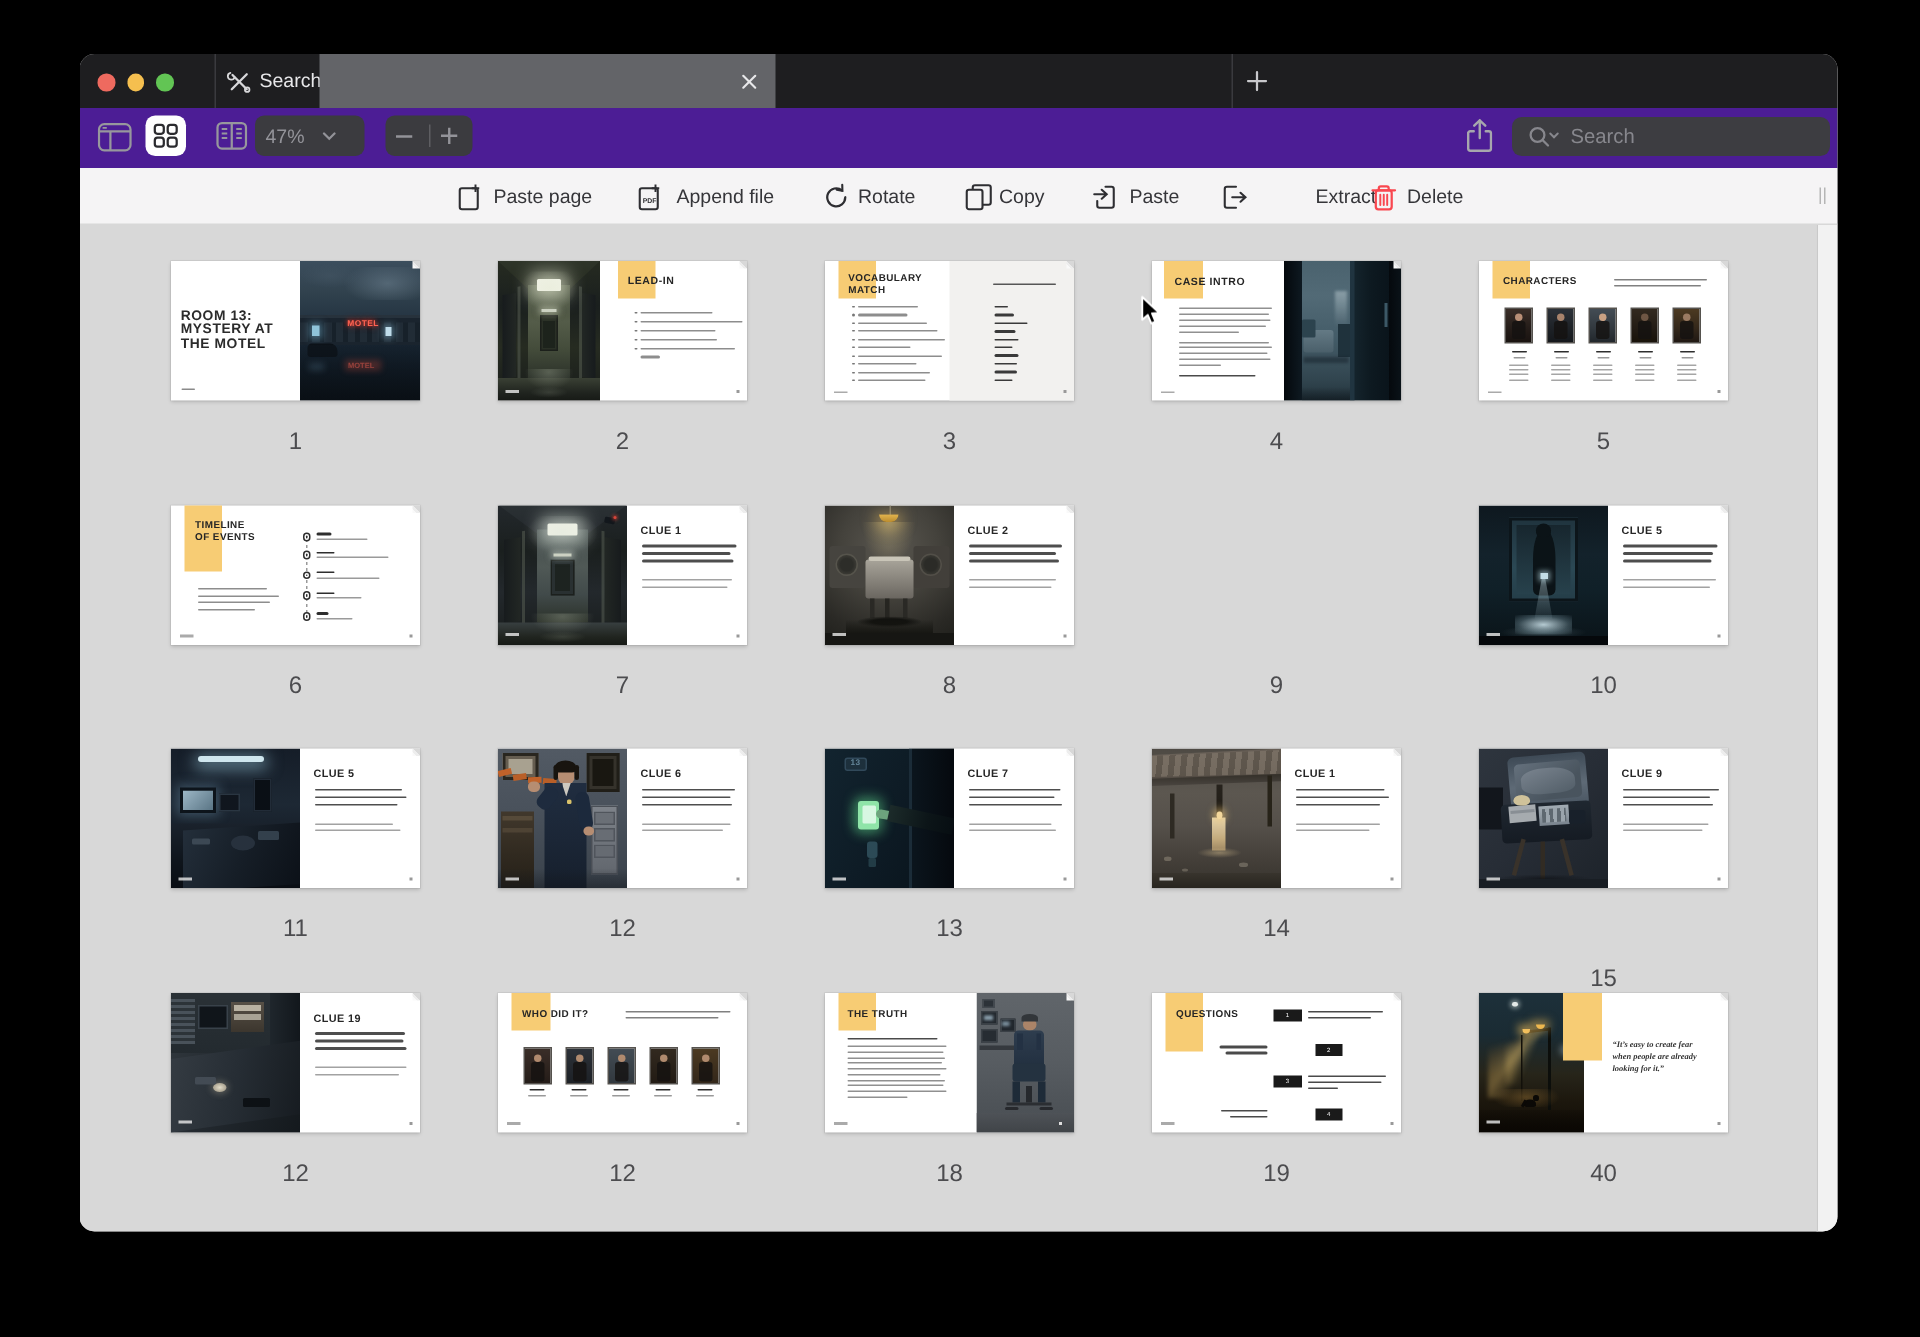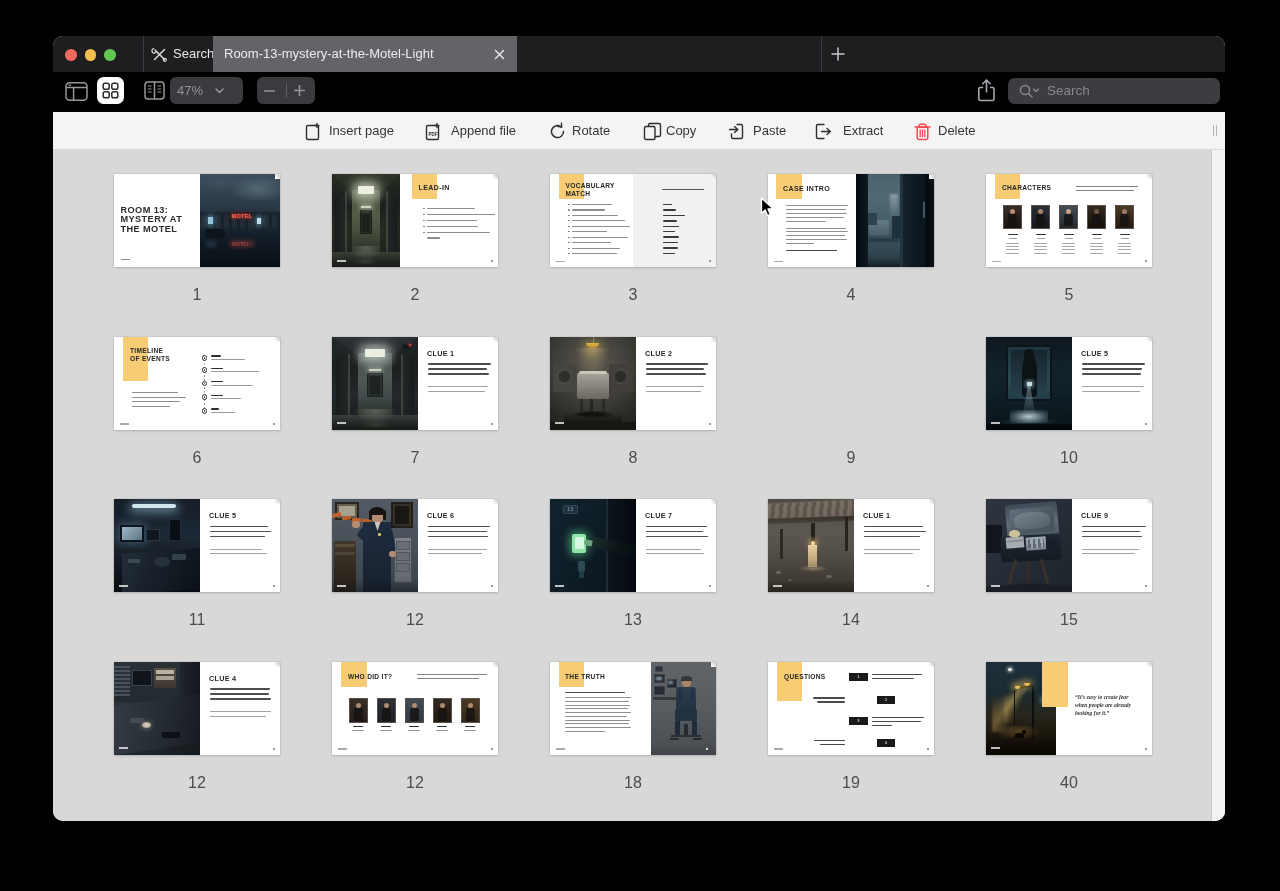--- a/index.html
+++ b/index.html
@@ -1,18 +1,18 @@
 <!DOCTYPE html>
 <html><head><meta charset="utf-8"><style>
 *{margin:0;padding:0;box-sizing:border-box}
 html,body{width:1280px;height:891px;background:#000;font-family:"Liberation Sans",sans-serif;overflow:hidden;position:relative}
 #win{position:absolute;left:53px;top:36px;width:1172px;height:785px;border-radius:10px;overflow:hidden;background:#d8d8d8;will-change:transform}
 .abs{position:absolute}
 #titlebar{position:absolute;left:0;top:0;width:100%;height:36px;background:#1e1e20}
-#tb2{position:absolute;left:0;top:36px;width:100%;height:40px;background:#000000}
+#tb2{position:absolute;left:0;top:36px;width:100%;height:40px;background:#4c1d95}
 #tb3{position:absolute;left:0;top:76px;width:100%;height:38px;background:#f5f4f5;border-bottom:1px solid #d8d8d8}
 #content{position:absolute;left:0;top:114px;width:100%;height:671px;background:#d8d8d8}
 #scrollstrip{position:absolute;right:0;top:114px;width:14px;height:671px;background:#f2f2f2;border-left:1px solid #c9c9c9}
 .dot{position:absolute;top:13px;width:11.5px;height:11.5px;border-radius:50%}
 .vline{position:absolute;width:1px;background:#404044}
 .tbtn{position:absolute;top:5px;height:27px;background:#3b3b3f;border-radius:6px;color:#97979d;font-size:13px}
 .thumb{position:absolute;width:166px;height:93px;background:#fff;box-shadow:0 0 0 .5px rgba(0,0,0,.07),0 1px 2.5px rgba(0,0,0,.16)}
 .num{position:absolute;width:166px;text-align:center;font-size:16px;color:#4c4c4f;font-weight:500}
 .ftr{position:absolute;left:6px;bottom:5px;width:9px;height:1.5px;background:#aaa}
 .ftrw{position:absolute;left:5px;bottom:5.5px;width:9px;height:1.6px;background:rgba(235,235,235,.8)}
@@ -30,21 +30,20 @@
       <svg class="abs" style="left:98px;top:10px" width="17" height="17" viewBox="0 0 17 17">
 <g stroke="#d8d8da" stroke-width="1.5" fill="none" stroke-linecap="round">
 <path d="M4 4 L13.5 13.5"></path>
           <path d="M13.5 3.5 L3.5 13.5"></path>
 <path d="M2.6 2.6 a2.3 2.3 0 1 0 2.8 2.8" stroke-width="1.2"></path>
 <circle cx="13.8" cy="13.8" r="1.5" stroke-width="1.2"></circle>
 </g>
       </svg>
       <div class="abs" style="left:120px;top:0;height:36px;line-height:36px;font-size:13px;color:#e8e8ea">Search</div>
       <div class="abs" style="left:160px;top:0;width:304px;height:36px;background:#636468"></div>
-      <div class="abs" style="left:171px;top:0;height:36px;line-height:36px;font-size:13px;color:#ececee">Room-13-mystery-at-the-Motel-Light</div>
       <svg class="abs" style="left:440px;top:11.5px" width="13" height="13" viewBox="0 0 13 13">
 <g stroke="#e8e8ea" stroke-width="1.4" stroke-linecap="round">
           <path d="M2.5 2.5 L10.5 10.5"></path>
           <path d="M10.5 2.5 L2.5 10.5"></path>
         </g>
       </svg>
       <div class="vline" style="left:768px;top:0;height:36px;background:#3a3a3e"></div>
       <svg class="abs" style="left:778px;top:11px" width="14" height="14" viewBox="0 0 14 14">
 <g stroke="#c9c9cc" stroke-width="1.5" stroke-linecap="round">
           <path d="M7 1 L7 13"></path>
@@ -107,21 +106,21 @@
       </svg>
       <div class="abs" style="left:994px;top:6px;height:26px;line-height:26px;font-size:13.5px;color:#87878d">Search</div>
     </div>
     <div id="tb3">
       <svg class="abs" style="left:251px;top:10px" width="19" height="19" viewBox="0 0 19 19">
         <g fill="none" stroke="#2e2e32" stroke-width="1.4">
           <rect x="2.5" y="3.5" width="12" height="14" rx="1.5"></rect>
           <path d="M13 1 V6 M10.5 3.5 H15.5" stroke-width="1.3"></path>
         </g>
       </svg>
-      <div class="tool-lbl" style="left:276px">Insert page</div>
+      <div class="tool-lbl" style="left:276px">Paste page</div>
       <svg class="abs" style="left:371px;top:10px" width="19" height="19" viewBox="0 0 19 19">
         <g fill="none" stroke="#2e2e32" stroke-width="1.4">
           <rect x="2.5" y="3.5" width="12" height="14" rx="1.5"></rect>
           <path d="M13 1 V6 M10.5 3.5 H15.5" stroke-width="1.3"></path>
         </g>
         <text x="4.5" y="13.5" font-size="4.6" font-weight="bold" fill="#2e2e32" font-family="Liberation Sans">PDF</text>
       </svg>
       <div class="tool-lbl" style="left:398px">Append file</div>
       <svg class="abs" style="left:495px;top:10px" width="19" height="19" viewBox="0 0 19 19">
         <g fill="none" stroke="#2e2e32" stroke-width="1.5" stroke-linecap="round">
@@ -143,21 +142,21 @@
           <path d="M1.5 7.5 H9.5 M6.5 4.5 L9.8 7.5 L6.5 10.5"></path>
         </g>
       </svg>
       <div class="tool-lbl" style="left:700px">Paste</div>
       <svg class="abs" style="left:761px;top:10px" width="19" height="19" viewBox="0 0 19 19">
         <g fill="none" stroke="#2e2e32" stroke-width="1.4" stroke-linecap="round">
           <path d="M10 2.5 H4 a1.5 1.5 0 0 0 -1.5 1.5 V15 a1.5 1.5 0 0 0 1.5 1.5 H10"></path>
           <path d="M7.5 9.5 H16 M13 6.5 L16.3 9.5 L13 12.5"></path>
         </g>
       </svg>
-      <div class="tool-lbl" style="left:790px">Extract</div>
+      <div class="tool-lbl" style="left:824px">Extract</div>
       <svg class="abs" style="left:860px;top:10px" width="19" height="19" viewBox="0 0 19 19">
         <g fill="none" stroke="#f9474f" stroke-width="1.5" stroke-linecap="round">
           <path d="M2 4.9 H17"></path>
           <path d="M6.2 4.6 V3.6 a1.3 1.3 0 0 1 1.3 -1.3 h4 a1.3 1.3 0 0 1 1.3 1.3 V4.6"></path>
           <rect x="4.2" y="4.9" width="10.6" height="12.6" rx="1.7"></rect>
           <path d="M7.2 7.8 V14.7 M9.5 7.8 V14.7 M11.8 7.8 V14.7" stroke-width="1.3"></path>
         </g>
       </svg>
       <div class="tool-lbl" style="left:885px">Delete</div>
       <div class="vline" style="left:1160px;top:13px;height:11px;background:#b5b5b5"></div>
@@ -617,38 +616,38 @@
       <div class="ftrw" style="left:5px"></div>
       <div style="position:absolute;left:95px;top:13px;font-weight:bold;color:#262626;font-size:7.2px;line-height:1.18;letter-spacing:0.3px;white-space:pre-line">CLUE 9</div>
       <div style="position:absolute;left:95.5px;top:26.5px;width:64px;height:1.5px;background:#4e4e4e;border-radius:1px"></div>
       <div style="position:absolute;left:95.5px;top:31.7px;width:58px;height:1.5px;background:#4e4e4e;border-radius:1px"></div>
       <div style="position:absolute;left:95.5px;top:36.9px;width:60px;height:1.5px;background:#4e4e4e;border-radius:1px"></div>
       <div style="position:absolute;left:95.5px;top:49.5px;width:57px;height:1.1px;background:#a2a2a2;border-radius:1px"></div>
       <div style="position:absolute;left:95.5px;top:54.3px;width:53px;height:1.1px;background:#a2a2a2;border-radius:1px"></div>
       <div class="pgn"></div>
       <div class="fold"></div>
     </div>
-    <div class="num" style="left:933px;top:575px">15</div>
+    <div class="num" style="left:933px;top:608px">15</div>
     <div class="thumb" style="left:61px;top:625.5px">
       <div class="ph" style="left:0px;width:86px;">
         <div style="position:absolute;left:0;top:0;width:100%;height:100%;background:linear-gradient(180deg,#2a3136 0%,#232a2f 45%,#171c20 100%)"></div>
         <div style="position:absolute;left:0;top:4px;width:16px;height:30px;background:repeating-linear-gradient(180deg,#49525a 0 2px,#2c3338 2px 4px)"></div>
         <div style="position:absolute;left:18px;top:8px;width:20px;height:16px;background:#10151a;border:1px solid #39424a"></div>
         <div style="position:absolute;left:40px;top:6px;width:22px;height:20px;background:linear-gradient(180deg,#575046,#3c362e)"></div>
         <div style="position:absolute;left:42px;top:8px;width:18px;height:4px;background:#b9b2a2"></div>
         <div style="position:absolute;left:42px;top:14px;width:18px;height:4px;background:#a8a294"></div>
         <div style="position:absolute;left:66px;top:0;width:20px;height:60px;background:linear-gradient(90deg,#1f262c,#12171c)"></div>
         <div style="position:absolute;left:0;top:40px;width:100%;height:53px;background:linear-gradient(115deg,#2e353b 0%,#22282e 40%,#14191d 100%)"></div>
         <div style="position:absolute;left:0;top:44px;width:86px;height:49px;background:linear-gradient(100deg,#343b42 0%,#262d34 50%,#171c21 100%);transform:skewY(-8deg);transform-origin:left top"></div>
         <div style="position:absolute;left:28px;top:60px;width:9px;height:6px;background:radial-gradient(ellipse,#e2dcc8,#a9a290 70%);border-radius:50%;box-shadow:0 0 4px 1.5px rgba(215,205,175,.28)"></div>
         <div style="position:absolute;left:16px;top:56px;width:14px;height:5px;background:#434b54;border-radius:1px"></div>
         <div style="position:absolute;left:48px;top:70px;width:18px;height:6px;background:#0d1115;border-radius:1px"></div>
       </div>
       <div class="ftrw" style="left:5px"></div>
-      <div style="position:absolute;left:95px;top:13px;font-weight:bold;color:#262626;font-size:7.2px;line-height:1.18;letter-spacing:0.3px;white-space:pre-line">CLUE 4</div>
+      <div style="position:absolute;left:95px;top:13px;font-weight:bold;color:#262626;font-size:7.2px;line-height:1.18;letter-spacing:0.3px;white-space:pre-line">CLUE 19</div>
       <div style="position:absolute;left:95.5px;top:26.5px;width:60px;height:1.5px;background:#4e4e4e;border-radius:1px"></div>
       <div style="position:absolute;left:95.5px;top:31.7px;width:59px;height:1.5px;background:#4e4e4e;border-radius:1px"></div>
       <div style="position:absolute;left:95.5px;top:36.9px;width:61px;height:1.5px;background:#4e4e4e;border-radius:1px"></div>
       <div style="position:absolute;left:95.5px;top:49.5px;width:61px;height:1.1px;background:#a2a2a2;border-radius:1px"></div>
       <div style="position:absolute;left:95.5px;top:54.3px;width:56px;height:1.1px;background:#a2a2a2;border-radius:1px"></div>
       <div class="pgn"></div>
       <div class="fold"></div>
     </div>
     <div class="num" style="left:61px;top:737.5px">12</div>
     <div class="thumb" style="left:279px;top:625.5px">

